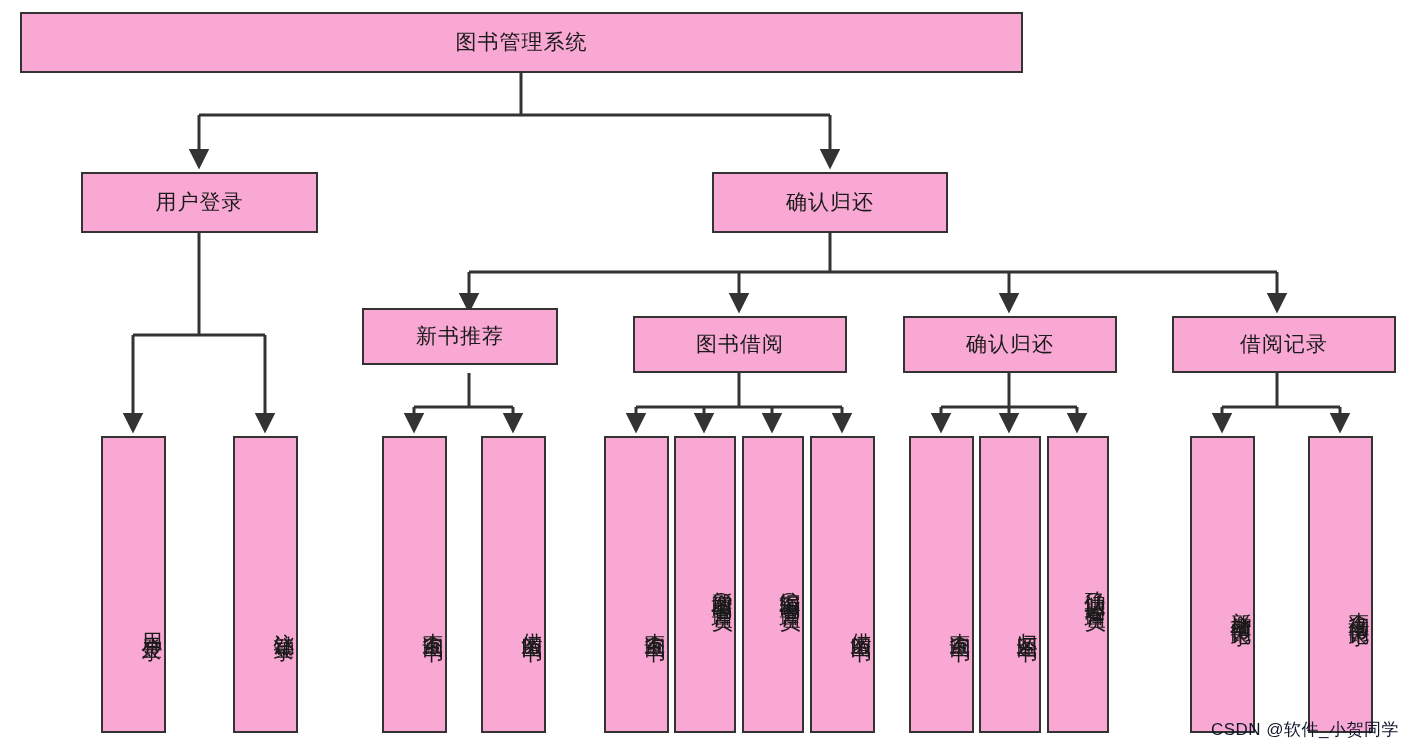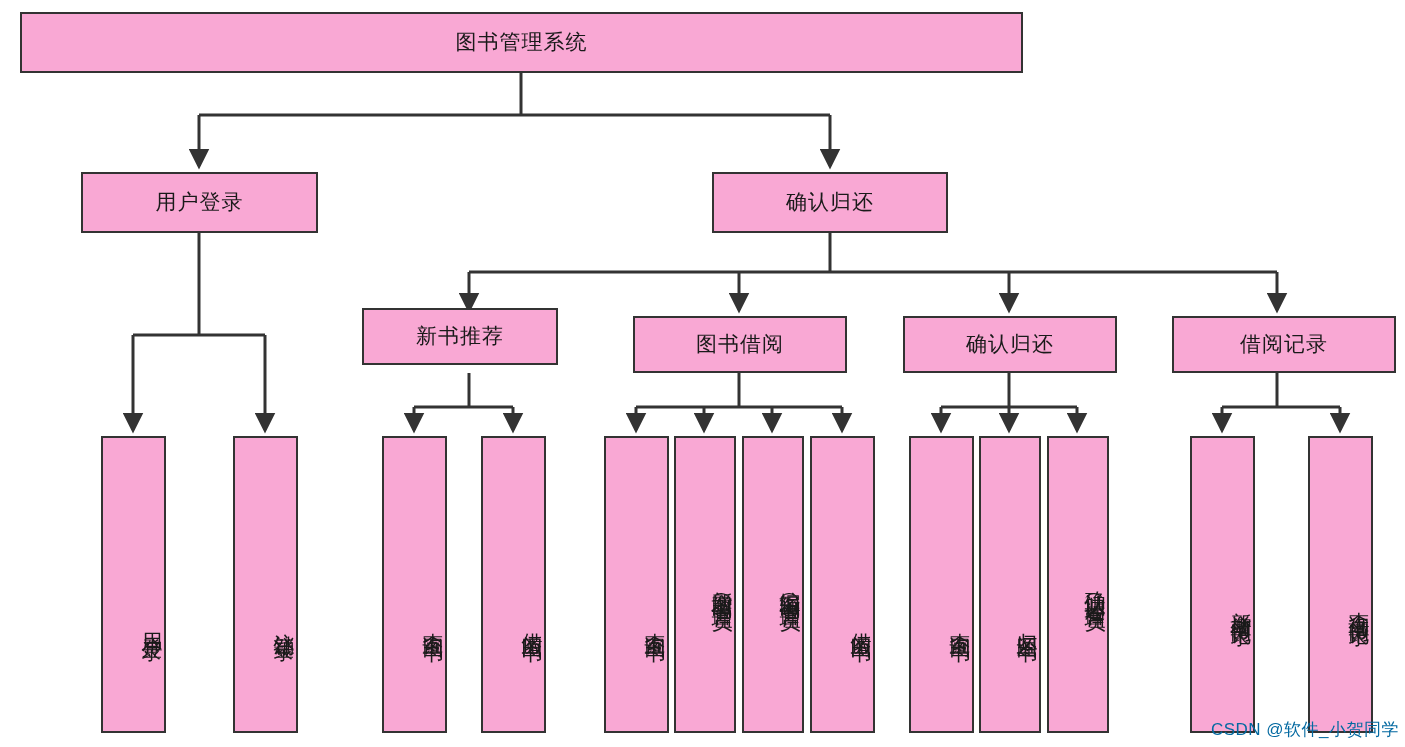--- a/index.html
+++ b/index.html
@@ -54,21 +54,21 @@
     align-items: flex-start;
   }
   .node-label {
     display: block;
   }
   .watermark {
     position: absolute;
     right: 6px;
     bottom: 6px;
     font-size: 17px;
-    color: #0369a1;
+    color: #0f172a;
     letter-spacing: 0.5px;
     white-space: nowrap;
     user-select: none;
   }
 </style>
 </head>
 <body>
 
 <div id="canvas">
 

